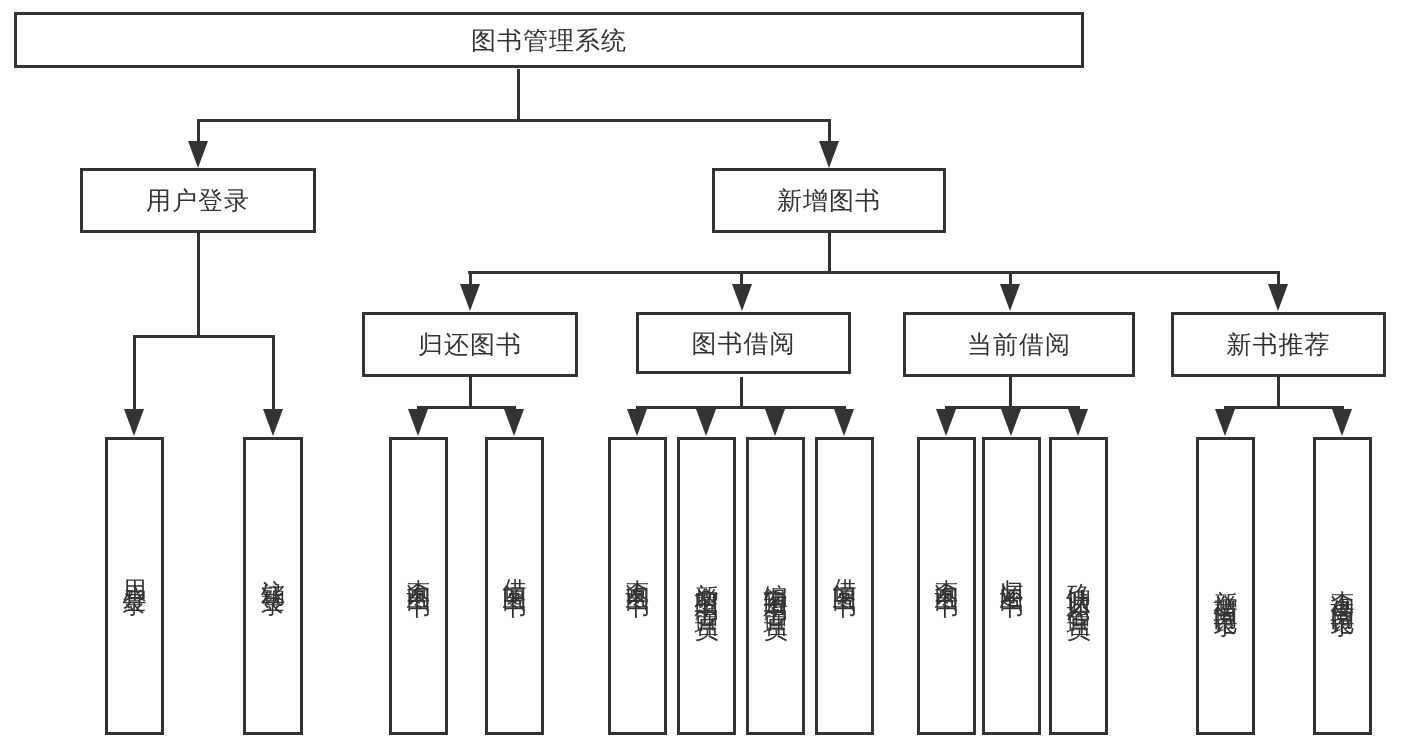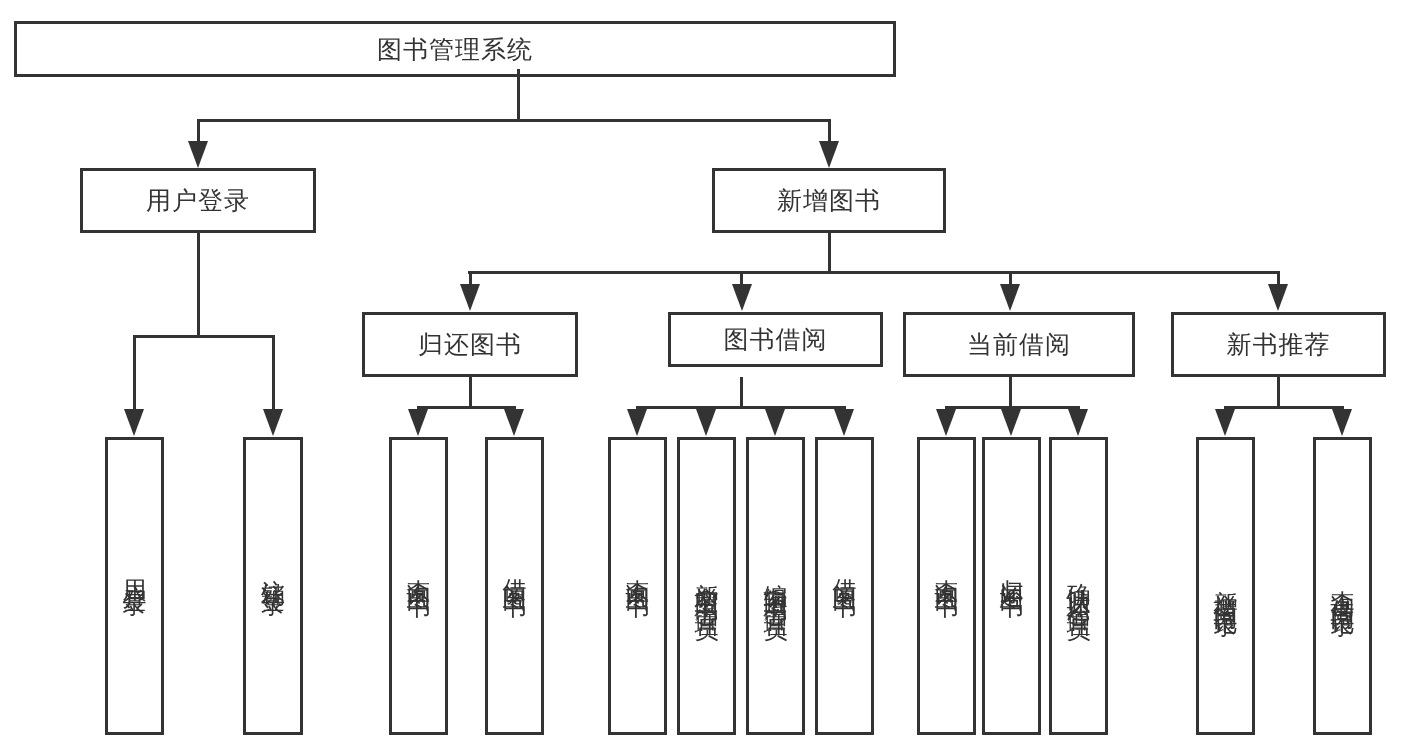--- a/index.html
+++ b/index.html
@@ -55,21 +55,21 @@
     letter-spacing:0.5px;
     z-index:5;
     white-space:nowrap;
   }
 </style>
 </head>
 <body>
 
 <div class="canvas">
 
-  <div class="box" style="left:14px;top:21px;width:882px;height:56px;">
+  <div class="box" style="left:14px;top:12px;width:1070px;height:56px;">
     <span>图书管理系统</span>
   </div>
 
   <div class="vl" style="left:517px;top:69px;height:52px;"></div>
   <div class="hl" style="left:197px;top:119px;width:634px;"></div>
   <div class="vl" style="left:197px;top:119px;height:25px;"></div>
   <div class="ar" style="left:188px;top:141px;"></div>
   <div class="vl" style="left:828px;top:119px;height:25px;"></div>
   <div class="ar" style="left:819px;top:141px;"></div>
 
@@ -94,21 +94,21 @@
   <div class="vl" style="left:1009px;top:271px;height:17px;"></div>
   <div class="vl" style="left:1277px;top:271px;height:17px;"></div>
   <div class="ar" style="left:460px;top:284px;"></div>
   <div class="ar" style="left:732px;top:284px;"></div>
   <div class="ar" style="left:1000px;top:284px;"></div>
   <div class="ar" style="left:1268px;top:284px;"></div>
 
   <div class="box" style="left:362px;top:312px;width:216px;height:65px;">
     <span>归还图书</span>
   </div>
-  <div class="box" style="left:668px;top:312px;width:215px;height:55px;text-align:center;">
+  <div class="box" style="left:636px;top:312px;width:215px;height:62px;text-align:center;">
     <span>图书借阅</span>
   </div>
   <div class="box" style="left:903px;top:312px;width:232px;height:65px;">
     <span>当前借阅</span>
   </div>
   <div class="box" style="left:1171px;top:312px;width:215px;height:65px;">
     <span>新书推荐</span>
   </div>
 
   <div class="vl" style="left:469px;top:377px;height:32px;"></div>

